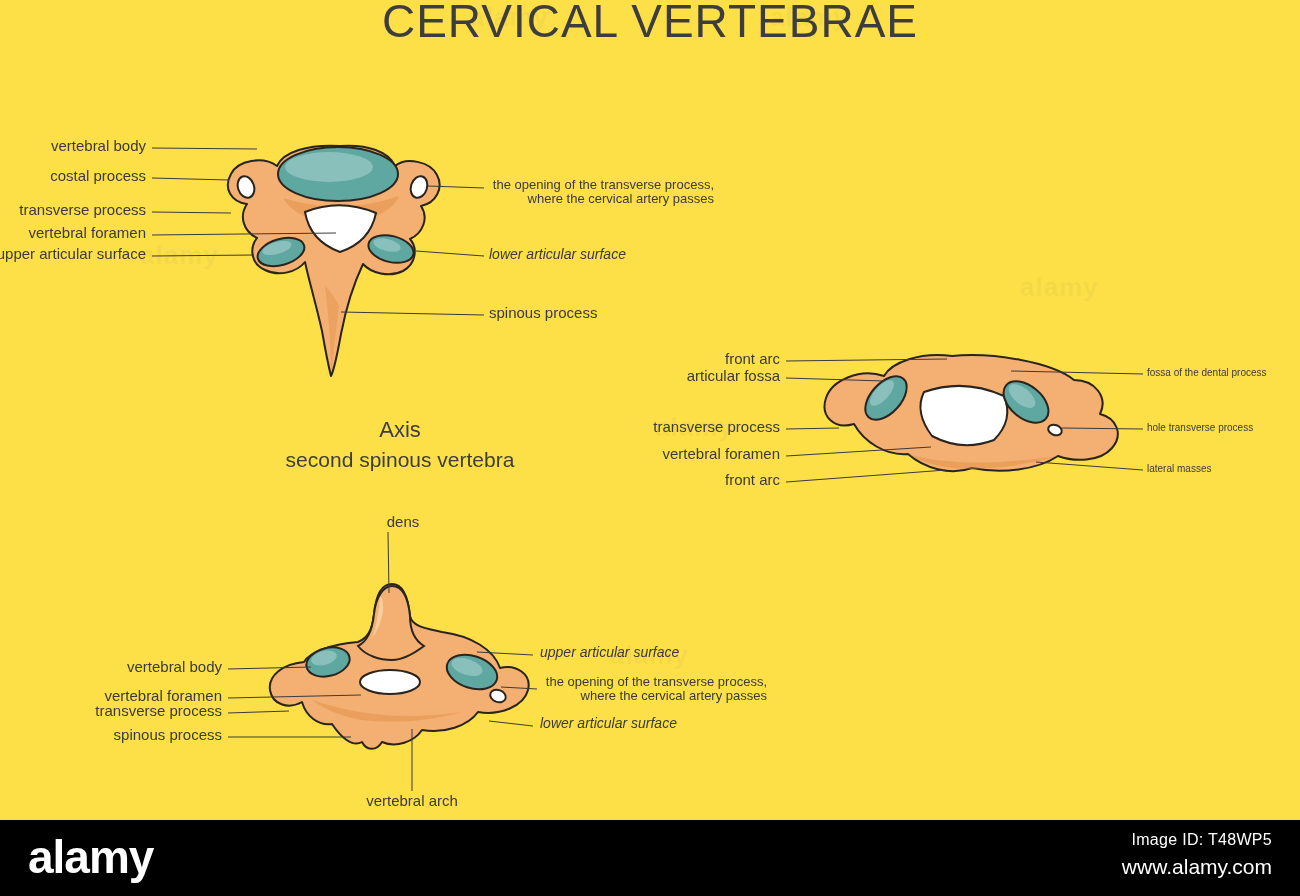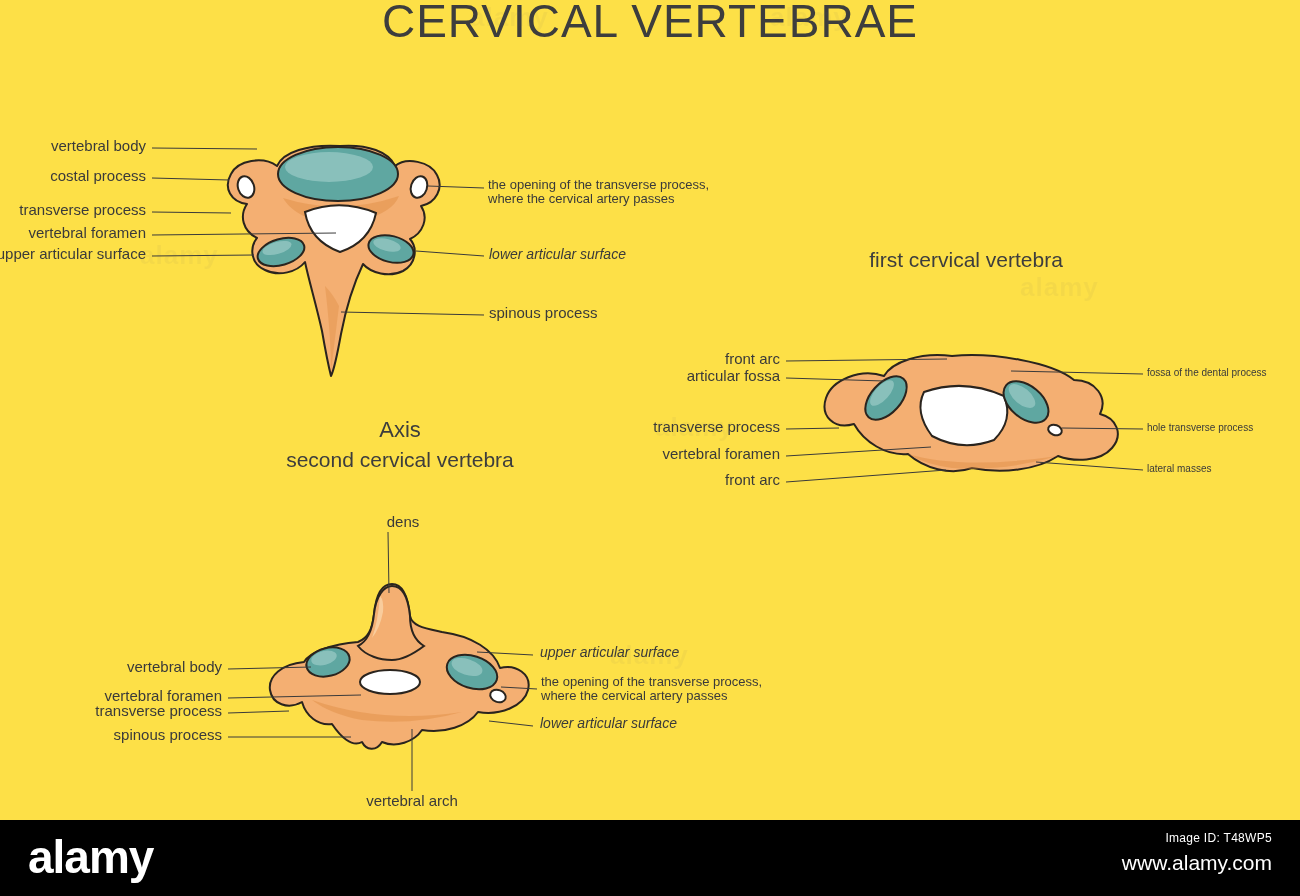--- a/index.html
+++ b/index.html
@@ -12,32 +12,32 @@
   }
   html,body { background:#ffffff; font-family:"Liberation Sans", sans-serif; }
   .canvas { position:relative; width:1300px; height:896px; background:#fde047; overflow:hidden; }
   .main-title { position:absolute; top:-6px; left:0; width:100%; text-align:center;
     font-size:46px; letter-spacing:1px; color:var(--title-text); font-weight:500; }
   .illus { position:absolute; }
   .lines { position:absolute; left:0; top:0; pointer-events:none; }
   .lbl { position:absolute; font-size:15px; color:var(--label-text); white-space:nowrap; line-height:17px; }
   .lbl.r14 { font-size:14px;font-style:italic; }
   .lbl.sm { font-size:10px; }
-  .lbl.two { font-size:13px; text-align:left; white-space:normal; line-height:13.5px; }
+  .lbl.two { font-size:13px; text-align:right; white-space:normal; line-height:13.5px; }
   .sec-title { position:absolute; text-align:center; color:var(--title-text);
     font-size:21px; line-height:30px; }
   .sec-title .l1 { font-size:22px; }
   .cap { position:absolute; font-size:15px; color:var(--label-text); text-align:center; }
   .wm { position:absolute; font-size:26px; font-weight:700; color:#666; opacity:0.055;
     letter-spacing:1px; }
   .footer { position:absolute; left:0; bottom:0; width:100%; height:76px; background:var(--footer-bg); }
   .brand { position:absolute; left:28px; top:10px; font-size:46px; font-weight:700;
     letter-spacing:-1px; color:var(--footer-text); }
   .footer-right { position:absolute; right:28px; top:11px; text-align:right; color:var(--footer-text); }
-  .image-id { font-size:12px; letter-spacing:.3px; }
+  .image-id { font-size:16px; letter-spacing:.3px; }
   .website { font-size:21px; font-weight:400; margin-top:6px; }
 </style>
 </head>
 <body>
 
 <div class="canvas">
 
   <div class="main-title">CERVICAL VERTEBRAE</div>
 
   <div class="wm" style="left:470px;top:2px">alamy</div>
@@ -134,34 +134,33 @@
   <div class="lbl" style="right:1154px;top:224px">vertebral foramen</div>
   <div class="lbl" style="right:1154px;top:245px">upper articular surface</div>
   <div class="lbl two" style="left:488px;top:178px;width:226px">
     <div>the opening of the transverse process,</div>
     <div>where the cervical artery passes</div>
   </div>
   <div class="lbl r14" style="left:489px;top:246px">lower articular surface</div>
   <div class="lbl" style="left:489px;top:304px">spinous process</div>
 
   <div class="sec-title" style="left:816px;top:245px;width:300px">
-    <div>first cervical vertebra</div>
   </div>
   <div class="lbl" style="right:520px;top:350px">front arc</div>
   <div class="lbl" style="right:520px;top:367px">articular fossa</div>
   <div class="lbl" style="right:520px;top:418px">transverse process</div>
   <div class="lbl" style="right:520px;top:445px">vertebral foramen</div>
   <div class="lbl" style="right:520px;top:471px">front arc</div>
   <div class="lbl sm" style="left:1147px;top:364px">fossa of the dental process</div>
   <div class="lbl sm" style="left:1147px;top:419px">hole transverse process</div>
   <div class="lbl sm" style="left:1147px;top:460px">lateral masses</div>
 
   <div class="sec-title" style="left:250px;top:415px;width:300px">
     <div class="l1">Axis</div>
-    <div>second cervical vertebra</div>
+    <div>second spinous vertebra</div>
   </div>
   <div class="cap" style="left:363px;top:513px;width:80px">dens</div>
   <div class="lbl" style="right:1078px;top:658px">vertebral body</div>
   <div class="lbl" style="right:1078px;top:687px">vertebral foramen</div>
   <div class="lbl" style="right:1078px;top:702px">transverse process</div>
   <div class="lbl" style="right:1078px;top:726px">spinous process</div>
   <div class="lbl r14" style="left:540px;top:644px">upper articular surface</div>
   <div class="lbl two" style="left:541px;top:675px;width:226px">
     <div>the opening of the transverse process,</div>
     <div>where the cervical artery passes</div>

